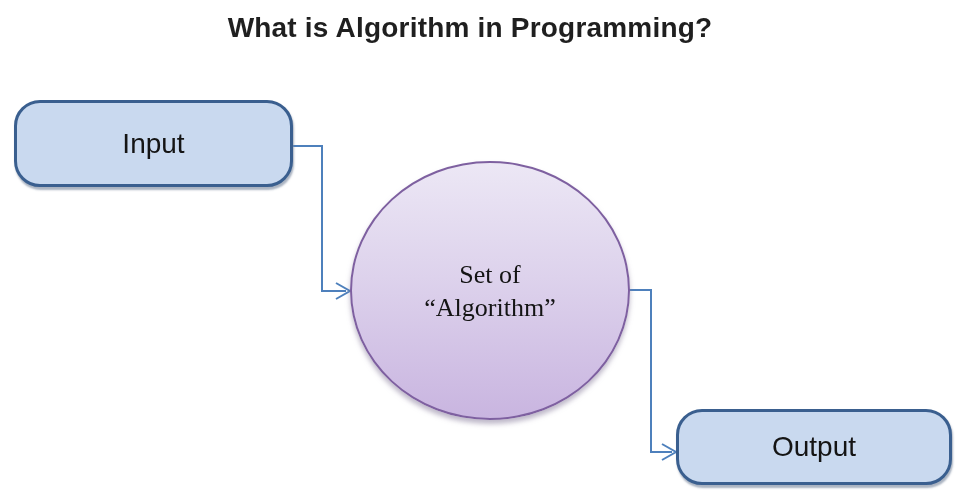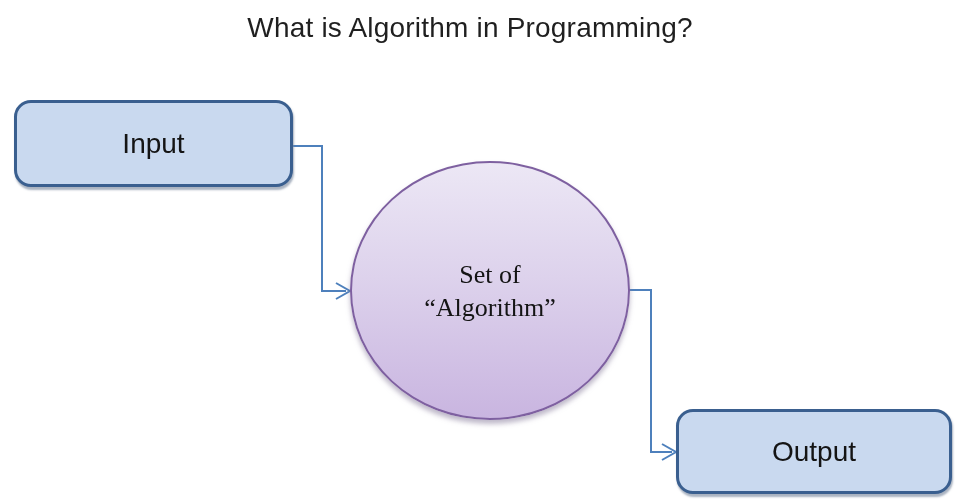--- a/index.html
+++ b/index.html
@@ -16,21 +16,21 @@
     overflow: hidden;
   }
   .title {
     position: absolute;
     top: 12px;
     left: 0;
     width: 940px;
     margin: 0;
     text-align: center;
     font-size: 28px;
-    font-weight: 400;
+    font-weight: 700;
     color: #1f1f1f;
     letter-spacing: 0.2px;
   }
   .connectors {
     position: absolute;
     top: 0;
     left: 0;
     width: 975px;
     height: 499px;
   }
@@ -44,35 +44,35 @@
     display: flex;
     align-items: center;
     justify-content: center;
     text-align: center;
     color: #141414;
     box-sizing: border-box;
   }
   .box {
     background: #c9d9ef;
     border: 3px solid #3a5f8f;
-    border-radius: 17px;
+    border-radius: 26px;
     box-shadow: 1px 2.5px 2px rgba(125, 138, 160, 0.65);
     font-size: 28px;
   }
   .box.input {
     left: 14px;
     top: 100px;
     width: 279px;
     height: 87px;
   }
   .box.output {
     left: 676px;
     top: 409px;
     width: 276px;
-    height: 85px;
+    height: 76px;
   }
   .circle {
     left: 350px;
     top: 161px;
     width: 280px;
     height: 259px;
     border-radius: 50%;
     background: linear-gradient(to bottom, #ece7f5 0%, #ddd2ec 45%, #c9b5e0 100%);
     border: 2.5px solid #7e60a0;
     box-shadow: 0 4px 5px rgba(136, 126, 156, 0.55);

